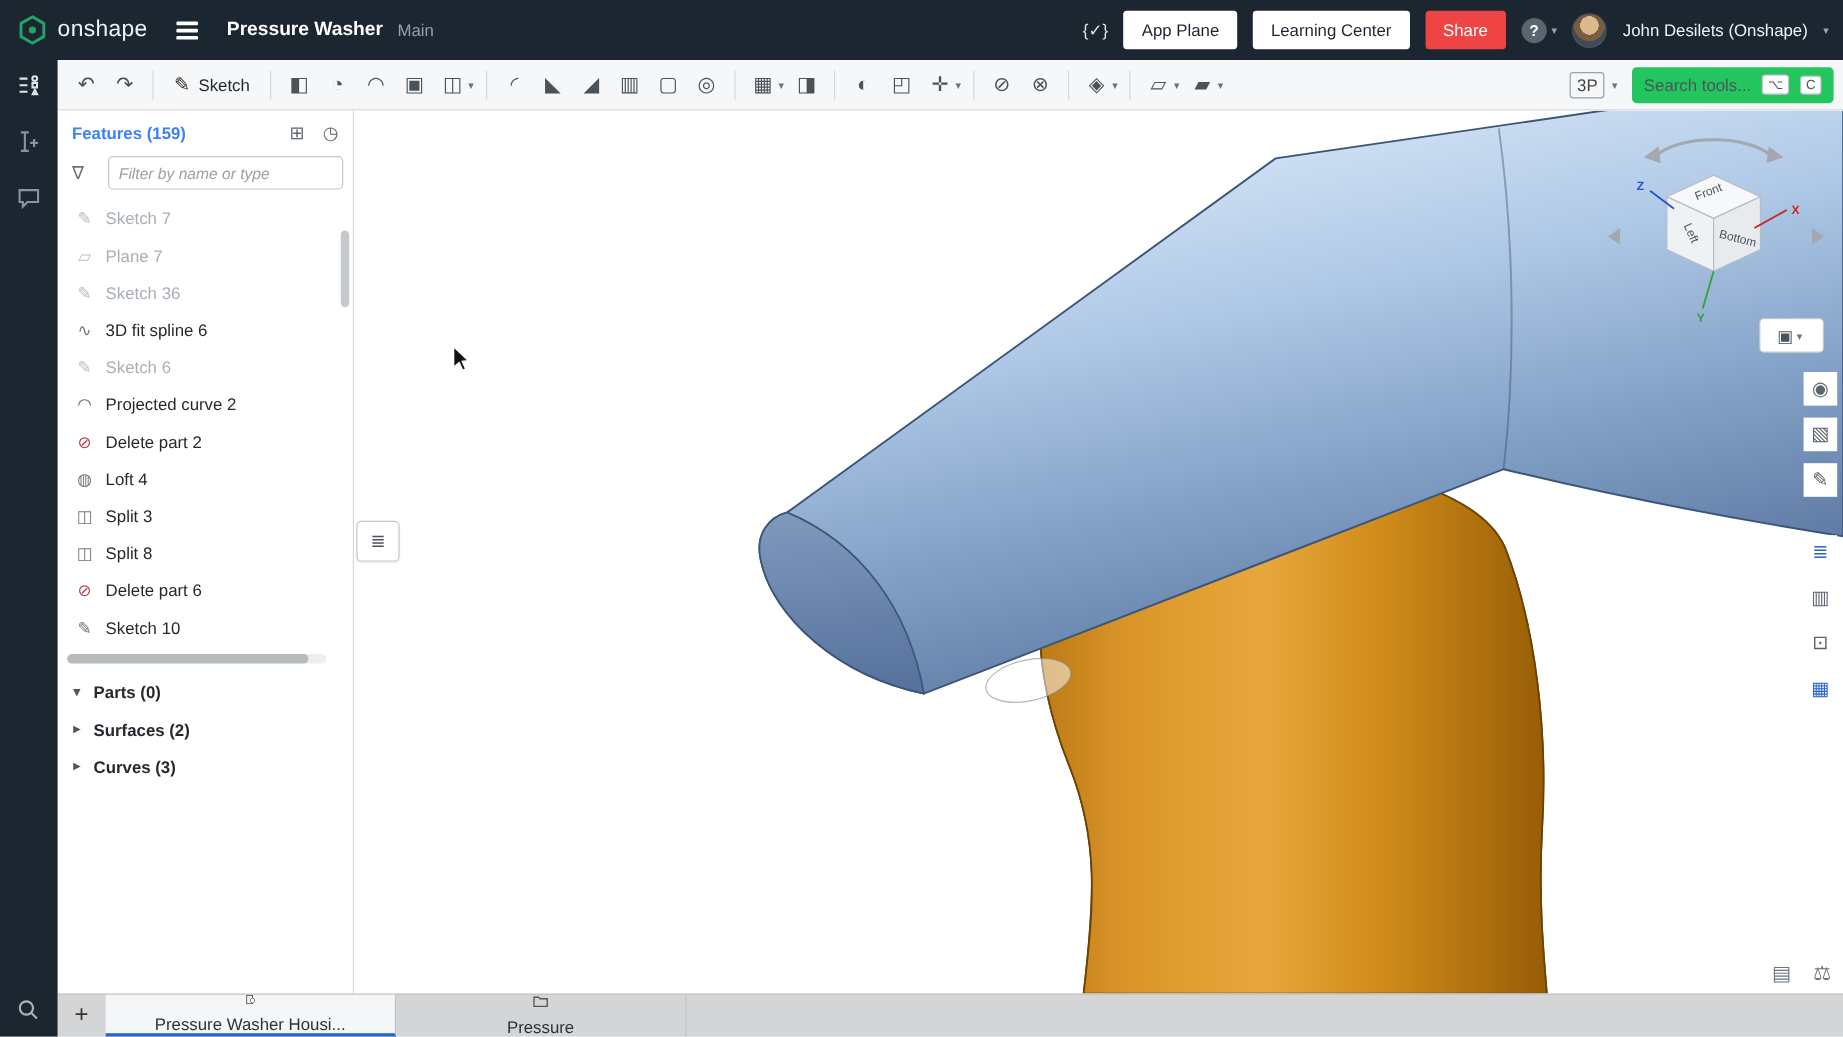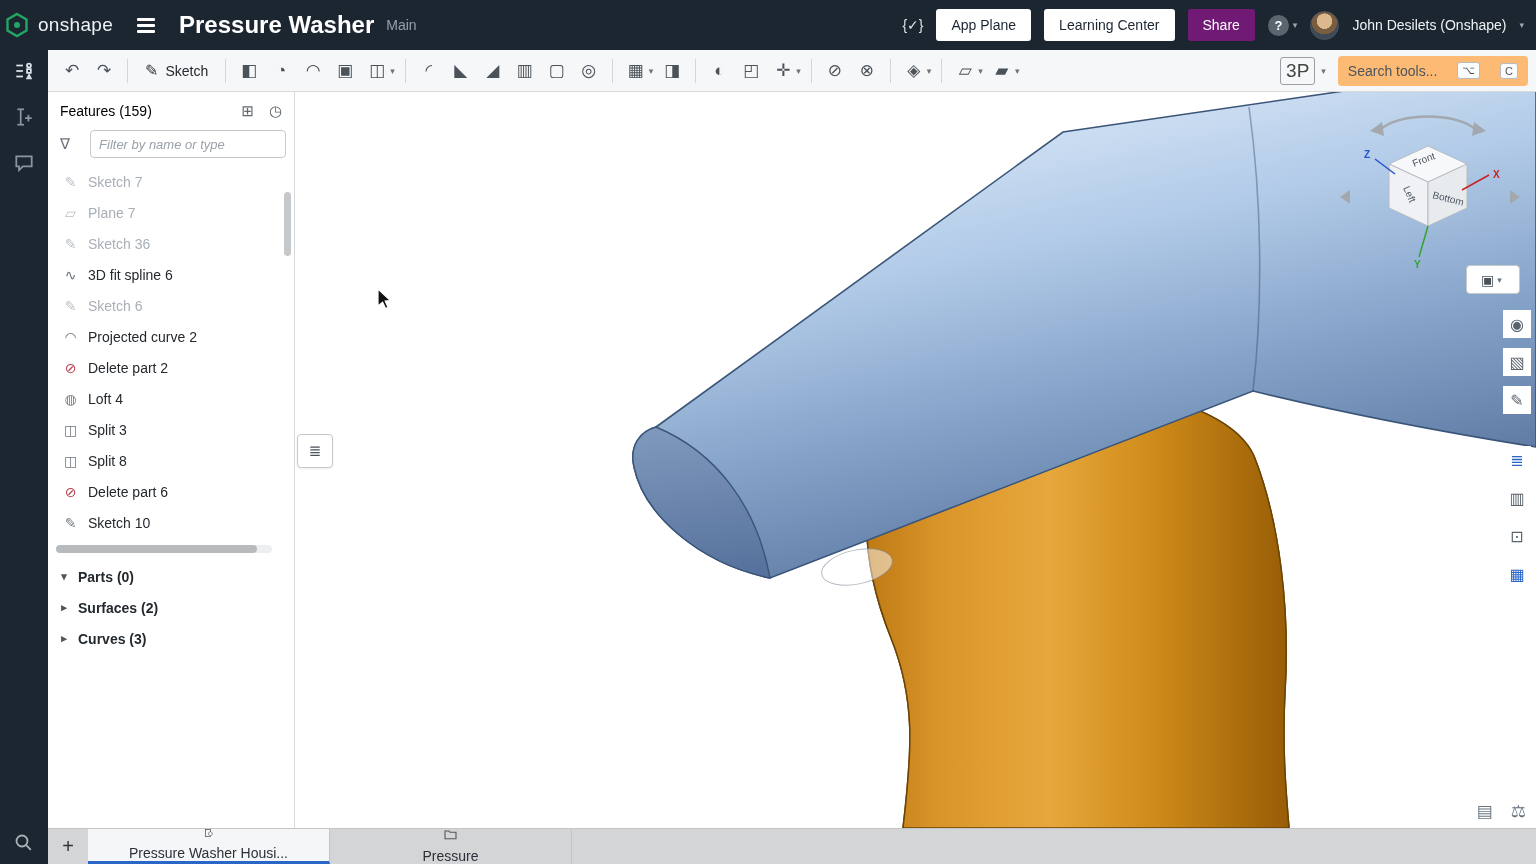--- a/index.html
+++ b/index.html
@@ -1,29 +1,29 @@
 <!DOCTYPE html>
 <html><head>
 <meta charset="utf-8">
 <style>
   html,body{margin:0;padding:0;}
   body{width:1536px;height:864px;position:relative;overflow:hidden;background:#fff;font-family:"Liberation Sans",sans-serif;}
 
   
   .topbar{position:absolute;top:0;left:0;width:1536px;height:50px;background:#1c2631;display:flex;align-items:center;z-index:30;}
-  .logo-wrap{display:flex;align-items:center;gap:8px;padding-left:4px;}
+  .logo-wrap{display:flex;align-items:center;gap:8px;padding-left:14px;}
   .logo-text{color:#eef2f5;font-size:19px;font-weight:500;letter-spacing:.3px;}
   .hamburger{margin-left:20px;display:flex;flex-direction:column;gap:3px;cursor:pointer;padding:4px;}
   .hamburger div{width:18px;height:3px;background:#fff;border-radius:1px;}
-  .doc-title{margin-left:20px;color:#fff;font-size:24px;font-weight:700;white-space:nowrap;}
+  .doc-title{margin-left:20px;color:#fff;font-size:16px;font-weight:700;white-space:nowrap;}
   .doc-workspace{margin-left:12px;color:#94a0ab;font-size:14px;}
   .topbar-right{margin-left:auto;display:flex;align-items:center;gap:13px;padding-right:12px;}
   .fs-icon{color:#dbe2e8;font-size:14px;cursor:pointer;}
   .tb-btn{background:#fff;color:#1c2631;font-size:14px;padding:8px 15px;border-radius:3px;cursor:pointer;white-space:nowrap;}
-  .share-btn{background:#701a75;color:#fff;}
+  .share-btn{background:#ef4444;color:#fff;}
   .help{display:flex;align-items:center;gap:4px;cursor:pointer;}
   .help-circle{width:21px;height:21px;border-radius:50%;background:#59656f;color:#fff;font-size:13px;font-weight:700;display:flex;align-items:center;justify-content:center;}
   .caret{font-size:9px;color:#9aa5b0;}
   .caret::after{content:"▾";}
   .avatar{width:27px;height:27px;border-radius:50%;border:1px solid #49545f;background:radial-gradient(circle at 50% 34%,#dcb88e 0 34%,#7a5c3e 35% 58%,#3d4a57 59%);}
   .user-name{color:#eef2f5;font-size:14px;white-space:nowrap;}
 
   
   .rail{position:absolute;top:50px;left:0;width:48px;height:814px;background:#1c2631;z-index:25;}
   .rail-icons{display:flex;flex-direction:column;align-items:center;gap:20px;padding-top:10px;}
@@ -32,28 +32,28 @@
 
   
   .toolbar{position:absolute;top:50px;left:48px;width:1488px;height:42px;background:#f6f7f8;border-bottom:1px solid #d9dadb;box-sizing:border-box;display:flex;align-items:center;padding:0 8px;z-index:20;}
   .ticon{width:26px;height:26px;display:flex;align-items:center;justify-content:center;font-size:17px;color:#4a525a;margin:0 3px;cursor:pointer;}
   .tcaret{font-size:9px;color:#6a727a;margin:0 3px 0 -3px;cursor:pointer;}
   .tcaret::after{content:"▾";}
   .tsep{width:1px;height:24px;background:#d5d6d8;margin:0 7px;}
   .sketch-btn{display:flex;align-items:center;gap:7px;margin:0 5px;padding:2px 5px;color:#22282e;font-size:14px;cursor:pointer;}
   .sketch-glyph{font-size:16px;color:#333;}
   .toolbar-right{margin-left:auto;display:flex;align-items:center;gap:9px;}
-  .view-badge{font-size:19px;color:#444;border:1px solid #9aa0a6;border-radius:3px;padding:2px 5px;cursor:pointer;}
-  .search-pill{display:flex;align-items:center;gap:20px;background:#fdba74;border-radius:4px;height:30px;padding:0 10px;color:#4c545c;font-size:14px;cursor:pointer;}
+  .view-badge{font-size:14px;color:#444;border:1px solid #9aa0a6;border-radius:3px;padding:2px 5px;cursor:pointer;}
+  .search-pill{display:flex;align-items:center;gap:9px;background:#22c55e;border-radius:4px;height:30px;padding:0 10px;color:#4c545c;font-size:14px;cursor:pointer;}
   .kbd{border:1px solid #b6bcc2;border-radius:3px;background:#fbfcfd;font-size:11px;padding:1px 4px;color:#555;}
 
   
   .features{position:absolute;top:92px;left:48px;width:247px;height:736px;background:#fff;border-right:1px solid #d8d9da;box-sizing:border-box;z-index:15;}
   .feat-header{display:flex;align-items:center;height:38px;padding:0 12px;}
-  .feat-title{font-size:14px;font-weight:400;color:#000000;}
+  .feat-title{font-size:14px;font-weight:700;color:#3b82f6;}
   .feat-header-icons{margin-left:auto;display:flex;gap:15px;color:#5f6870;font-size:15px;}
   .icon-new-folder::after{content:"⊞";}
   .icon-history::after{content:"◷";}
   .filter-row{display:flex;align-items:center;gap:20px;padding:0 12px 8px 12px;}
   .icon-funnel{color:#6b737b;font-size:15px;}
   .icon-funnel::after{content:"∇";}
   .filter-input{flex:1;height:28px;border:1px solid #c6c9cc;border-radius:4px;font-family:"Liberation Sans",sans-serif;font-style:italic;font-size:13px;color:#333;padding:0 8px;outline:none;box-sizing:border-box;}
   .filter-input::placeholder{color:#9aa1a8;font-style:italic;}
   .feat-list{position:relative;}
   .feat-row{display:flex;align-items:center;gap:9px;height:31px;padding-left:14px;font-size:14px;color:#24292e;cursor:pointer;}

